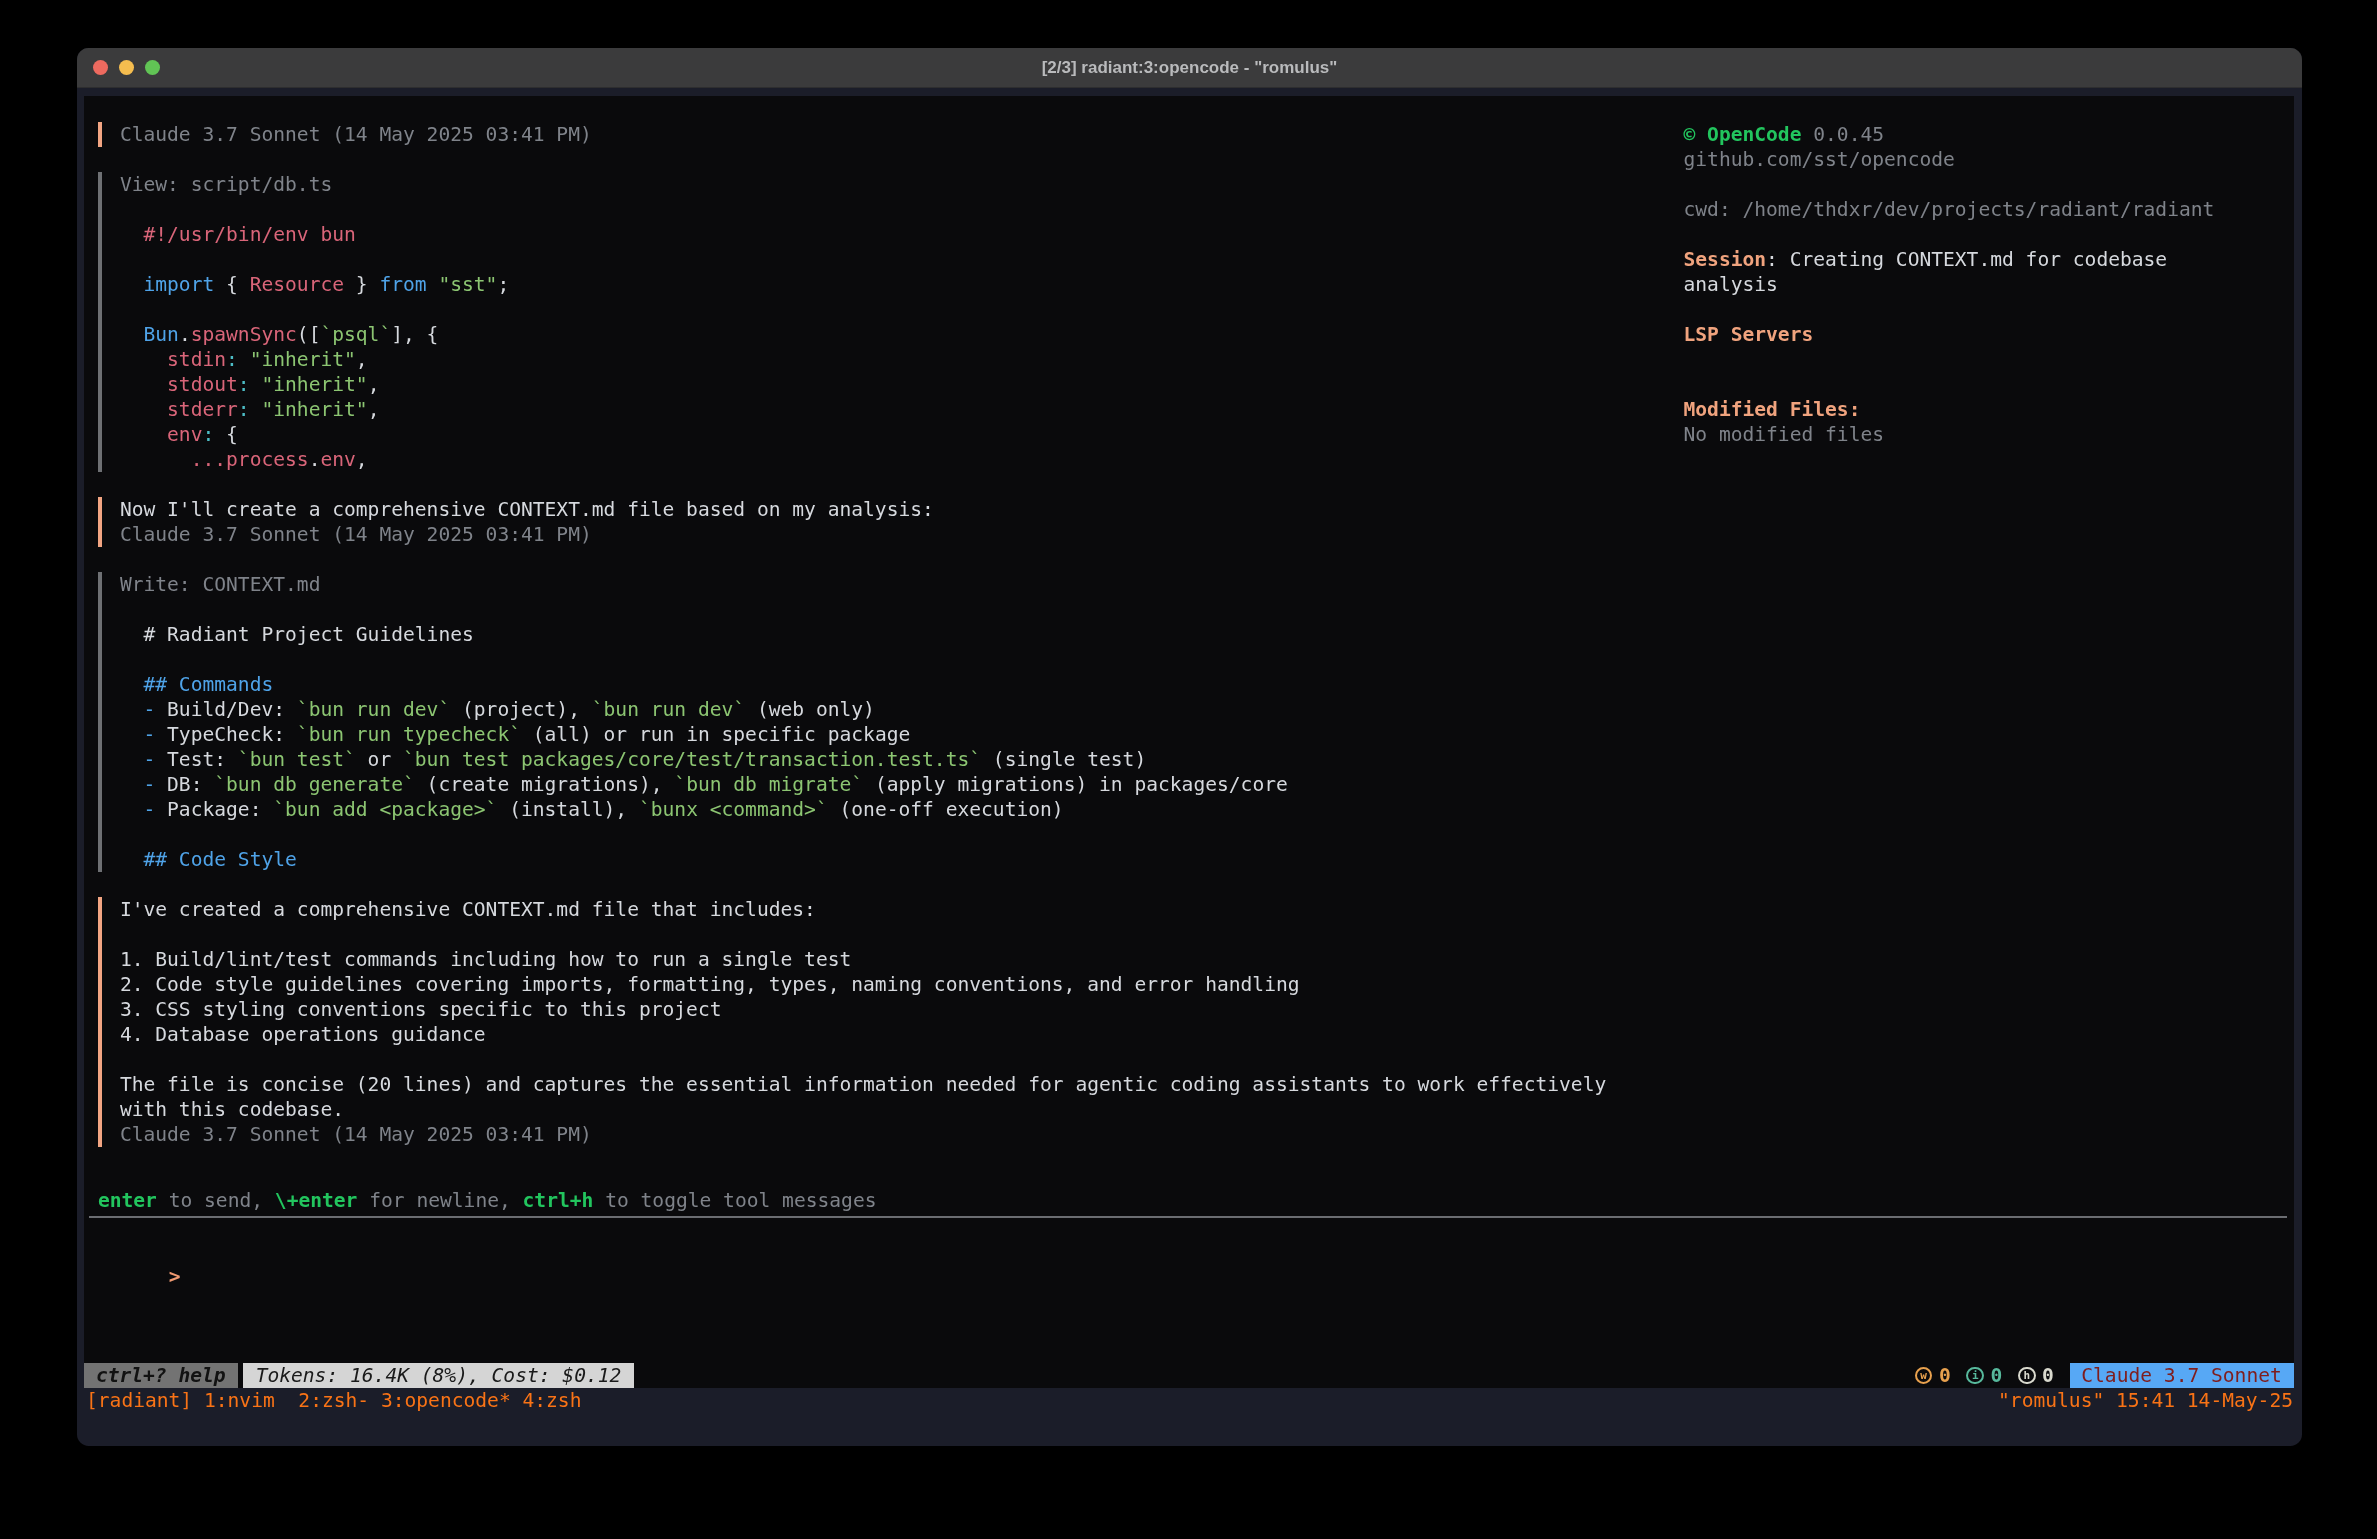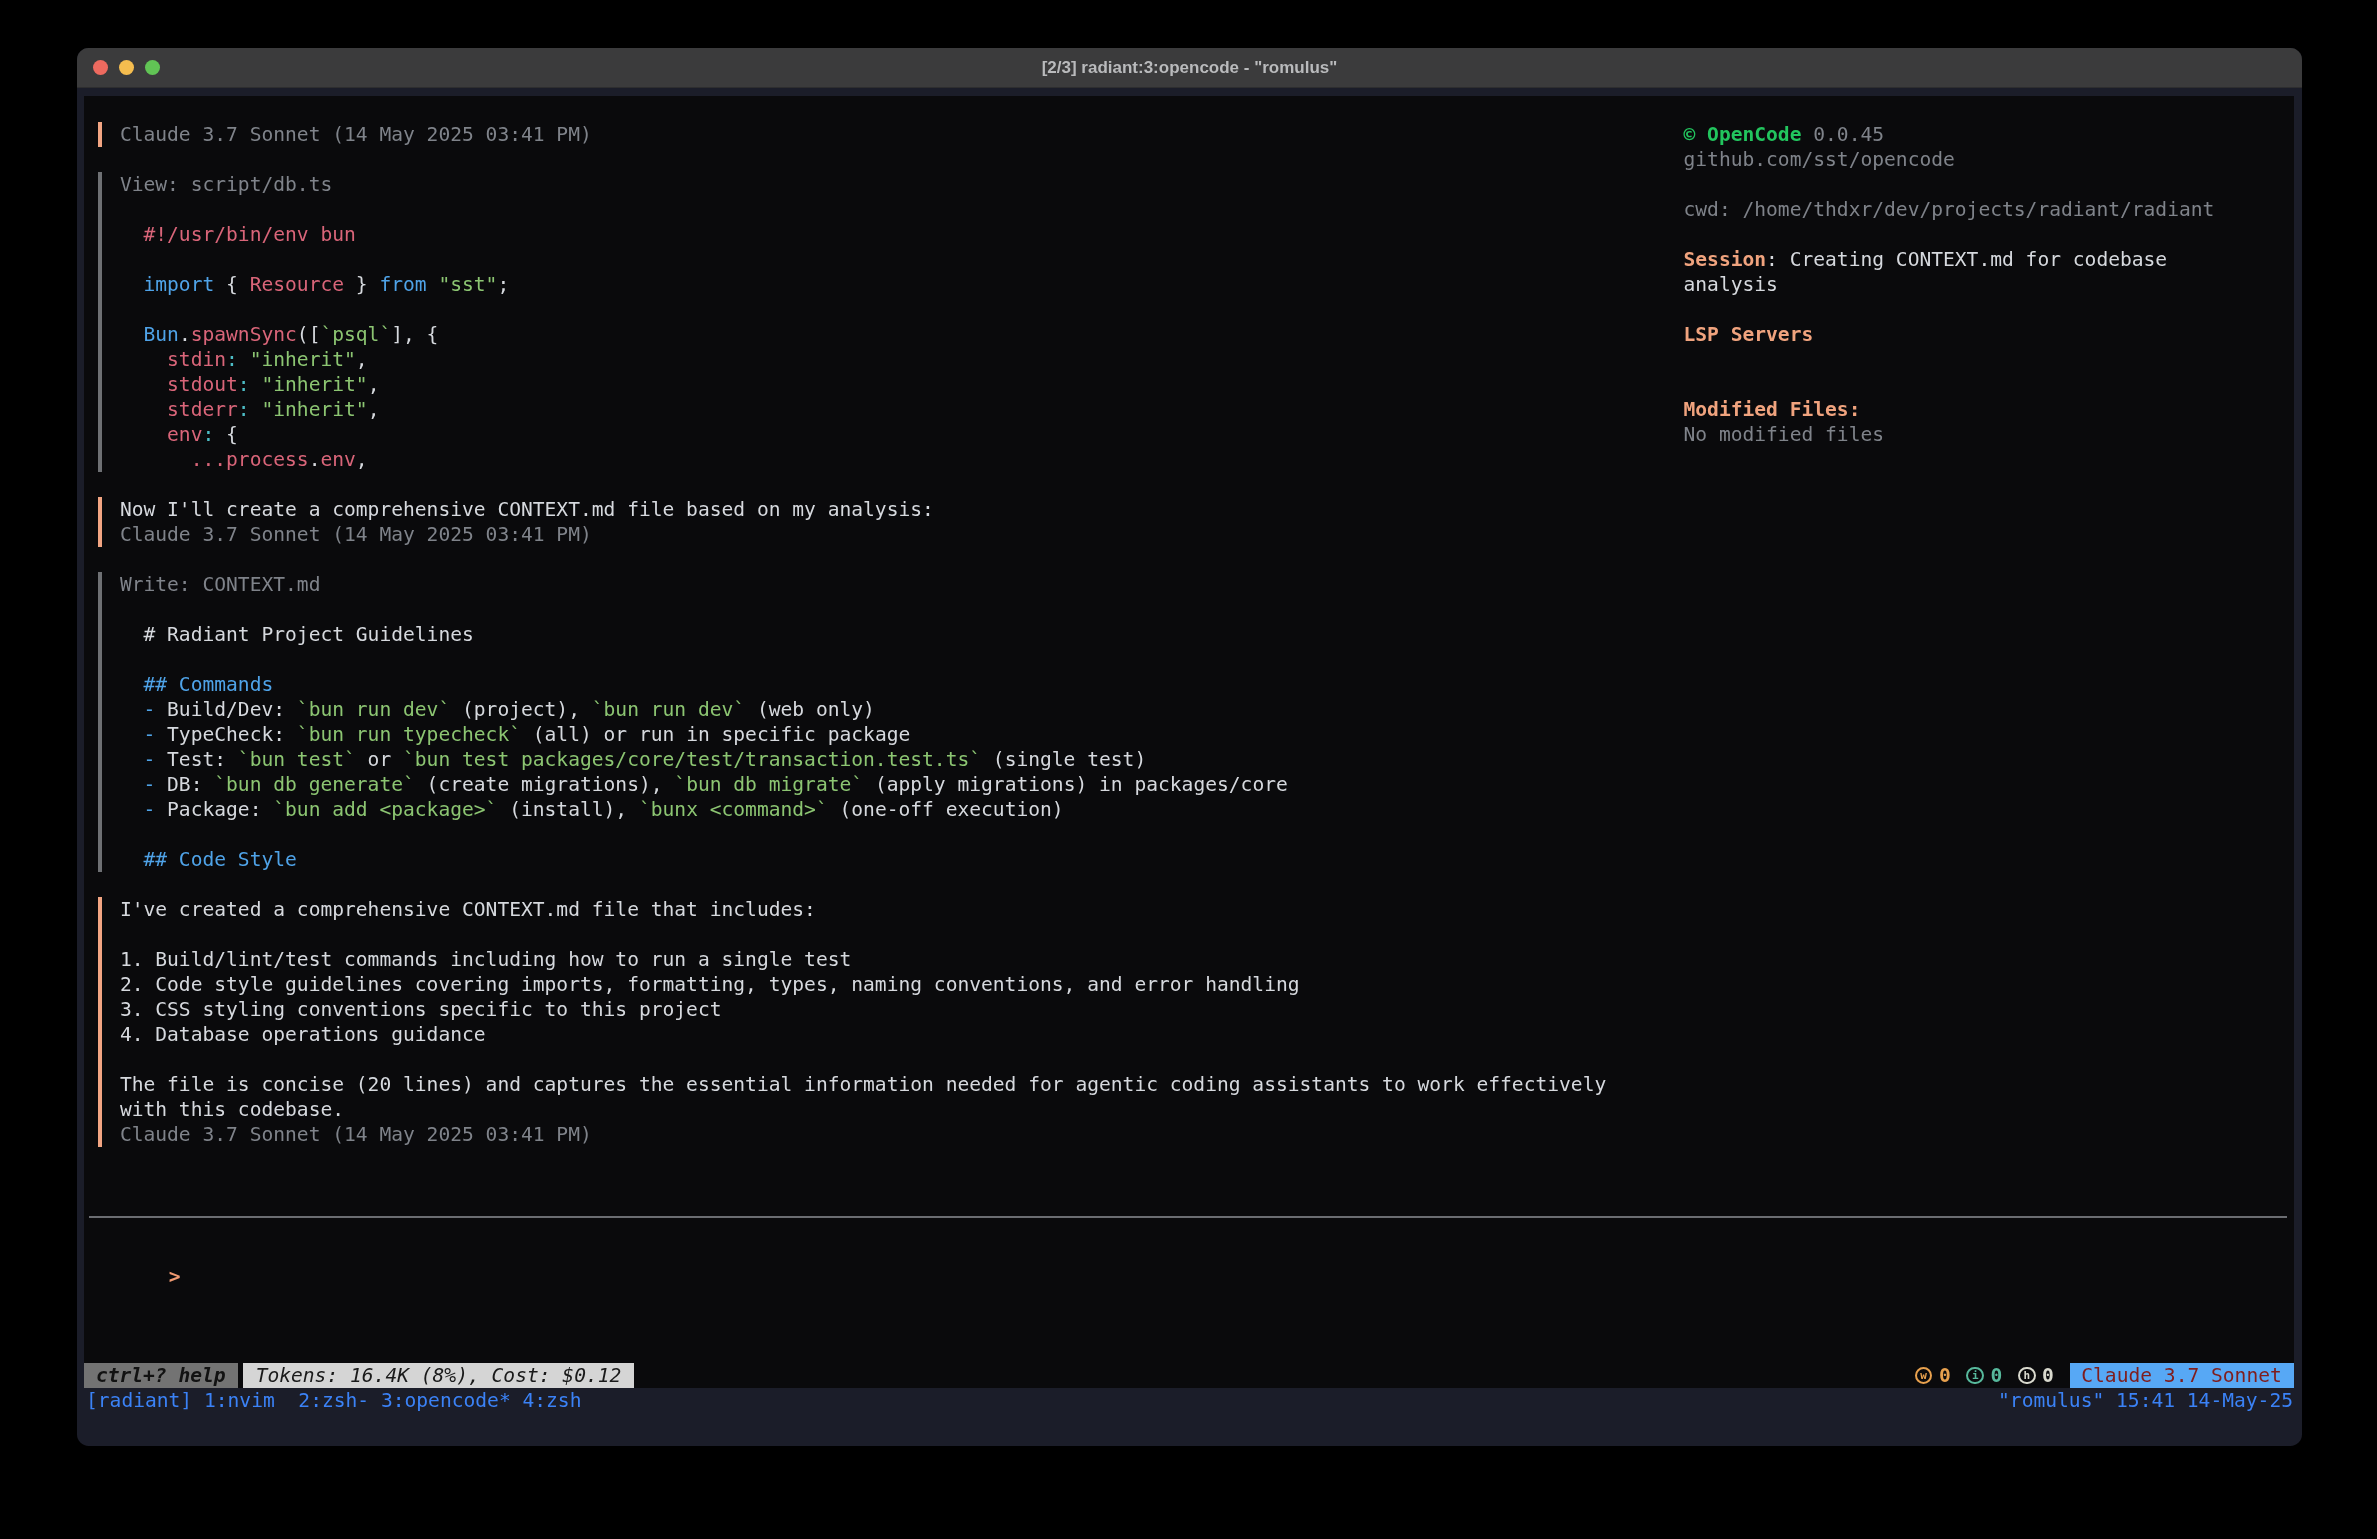--- a/index.html
+++ b/index.html
@@ -52,21 +52,21 @@
   .badge.tokens{background:#d5d5d5;color:#1a1a1a;margin-left:5.2px;font-style:italic;}
   .status-right{margin-left:auto;display:flex;align-items:center;}
   .counter{display:flex;align-items:center;gap:6.5px;margin-right:15.7px;}
   .circle-icon{width:17.6px;height:17.6px;border:2px solid;border-radius:50%;box-sizing:border-box;
     display:flex;align-items:center;justify-content:center;
     font-family:"DejaVu Sans Mono",monospace;font-size:11px;font-weight:bold;line-height:1;}
   .count{font-weight:bold;}
   .model-badge{display:flex;align-items:center;padding:0 11.7px;background:#57a8f5;color:#7f1d1d;}
 
   
-  .tmux{position:absolute;left:0;right:0;top:1340px;height:25px;background:#1b1d29;color:#3b82f6;
+  .tmux{position:absolute;left:0;right:0;top:1340px;height:25px;background:#1b1d29;color:#f97316;
     display:flex;justify-content:space-between;padding:0 9px;box-sizing:border-box;}
 </style>
 </head>
 <body>
 
 <div class="window">
 
   <div class="titlebar">
     <div class="traffic">
       <div class="light red"></div>
@@ -75,20 +75,21 @@
     </div>
     <div class="title-text">[2/3] radiant:3:opencode - "romulus"</div>
   </div>
 
   <div class="oc mono">
 
     <div class="chat" id="chat"><div class="block bar-orange"><div class="line"><span class="c-dim">Claude 3.7 Sonnet (14 May 2025 03:41 PM)</span></div></div><div class="block bar-gray"><div class="line"><span class="c-dim">View: script/db.ts</span></div><div class="line"></div><div class="line"><span class="c-pink">  #!/usr/bin/env bun</span></div><div class="line"></div><div class="line"><span class="c-fg">  </span><span class="c-blue">import</span><span class="c-fg"> { </span><span class="c-pink">Resource</span><span class="c-fg"> } </span><span class="c-blue">from</span><span class="c-fg"> </span><span class="c-green">"sst"</span><span class="c-fg">;</span></div><div class="line"></div><div class="line"><span class="c-fg">  </span><span class="c-blue">Bun</span><span class="c-fg">.</span><span class="c-pink">spawnSync</span><span class="c-fg">([</span><span class="c-green">`psql`</span><span class="c-fg">], {</span></div><div class="line"><span class="c-fg">    </span><span class="c-pink">stdin</span><span class="c-teal">:</span><span class="c-fg"> </span><span class="c-green">"inherit"</span><span class="c-fg">,</span></div><div class="line"><span class="c-fg">    </span><span class="c-pink">stdout</span><span class="c-teal">:</span><span class="c-fg"> </span><span class="c-green">"inherit"</span><span class="c-fg">,</span></div><div class="line"><span class="c-fg">    </span><span class="c-pink">stderr</span><span class="c-teal">:</span><span class="c-fg"> </span><span class="c-green">"inherit"</span><span class="c-fg">,</span></div><div class="line"><span class="c-fg">    </span><span class="c-pink">env</span><span class="c-teal">:</span><span class="c-fg"> {</span></div><div class="line"><span class="c-fg">      </span><span class="c-pink">...</span><span class="c-pink">process</span><span class="c-fg">.</span><span class="c-pink">env</span><span class="c-fg">,</span></div></div><div class="block bar-orange"><div class="line"><span class="c-fg">Now I'll create a comprehensive CONTEXT.md file based on my analysis:</span></div><div class="line"><span class="c-dim">Claude 3.7 Sonnet (14 May 2025 03:41 PM)</span></div></div><div class="block bar-gray"><div class="line"><span class="c-dim">Write: CONTEXT.md</span></div><div class="line"></div><div class="line"><span class="c-fg">  # Radiant Project Guidelines</span></div><div class="line"></div><div class="line"><span class="c-blue">  ## Commands</span></div><div class="line"><span class="c-fg">  </span><span class="c-blue">-</span><span class="c-fg"> Build/Dev: </span><span class="c-green">`bun run dev`</span><span class="c-fg"> (project), </span><span class="c-green">`bun run dev`</span><span class="c-fg"> (web only)</span></div><div class="line"><span class="c-fg">  </span><span class="c-blue">-</span><span class="c-fg"> TypeCheck: </span><span class="c-green">`bun run typecheck`</span><span class="c-fg"> (all) or run in specific package</span></div><div class="line"><span class="c-fg">  </span><span class="c-blue">-</span><span class="c-fg"> Test: </span><span class="c-green">`bun test`</span><span class="c-fg"> or </span><span class="c-green">`bun test packages/core/test/transaction.test.ts`</span><span class="c-fg"> (single test)</span></div><div class="line"><span class="c-fg">  </span><span class="c-blue">-</span><span class="c-fg"> DB: </span><span class="c-green">`bun db generate`</span><span class="c-fg"> (create migrations), </span><span class="c-green">`bun db migrate`</span><span class="c-fg"> (apply migrations) in packages/core</span></div><div class="line"><span class="c-fg">  </span><span class="c-blue">-</span><span class="c-fg"> Package: </span><span class="c-green">`bun add &lt;package&gt;`</span><span class="c-fg"> (install), </span><span class="c-green">`bunx &lt;command&gt;`</span><span class="c-fg"> (one-off execution)</span></div><div class="line"></div><div class="line"><span class="c-blue">  ## Code Style</span></div></div><div class="block bar-orange"><div class="line"><span class="c-fg">I've created a comprehensive CONTEXT.md file that includes:</span></div><div class="line"></div><div class="line"><span class="c-fg">1. Build/lint/test commands including how to run a single test</span></div><div class="line"><span class="c-fg">2. Code style guidelines covering imports, formatting, types, naming conventions, and error handling</span></div><div class="line"><span class="c-fg">3. CSS styling conventions specific to this project</span></div><div class="line"><span class="c-fg">4. Database operations guidance</span></div><div class="line"></div><div class="line"><span class="c-fg">The file is concise (20 lines) and captures the essential information needed for agentic coding assistants to work effectively</span></div><div class="line"><span class="c-fg">with this codebase.</span></div><div class="line"><span class="c-dim">Claude 3.7 Sonnet (14 May 2025 03:41 PM)</span></div></div></div>
 
     <div class="sidebar" id="sidebar"><div class="line"><span class="c-fgb">© OpenCode</span><span class="c-dim"> 0.0.45</span></div><div class="line"><span class="c-dim">github.com/sst/opencode</span></div><div class="line"></div><div class="line"><span class="c-dim">cwd: /home/thdxr/dev/projects/radiant/radiant</span></div><div class="line"></div><div class="line"><span class="c-orangeb">Session</span><span class="c-fg">: Creating CONTEXT.md for codebase</span></div><div class="line"><span class="c-fg">analysis</span></div><div class="line"></div><div class="line"><span class="c-orangeb">LSP Servers</span></div><div class="line"></div><div class="line"></div><div class="line"><span class="c-orangeb">Modified Files:</span></div><div class="line"><span class="c-dim">No modified files</span></div></div>
 
+    <div class="hint" id="hint"><div class="line"><span class="c-fgb">enter</span><span class="c-dim"> to send, </span><span class="c-fgb">\+enter</span><span class="c-dim"> for newline, </span><span class="c-fgb">ctrl+h</span><span class="c-dim"> to toggle tool messages</span></div></div>
 
     <div class="divider"></div>
 
     <div class="prompt-row">
       <span class="prompt-chevron">&gt;</span>
     </div>
 
     <div class="statusbar">
       <div class="badge help">ctrl+? help</div>
       <div class="badge tokens">Tokens: 16.4K (8%), Cost: $0.12</div>

